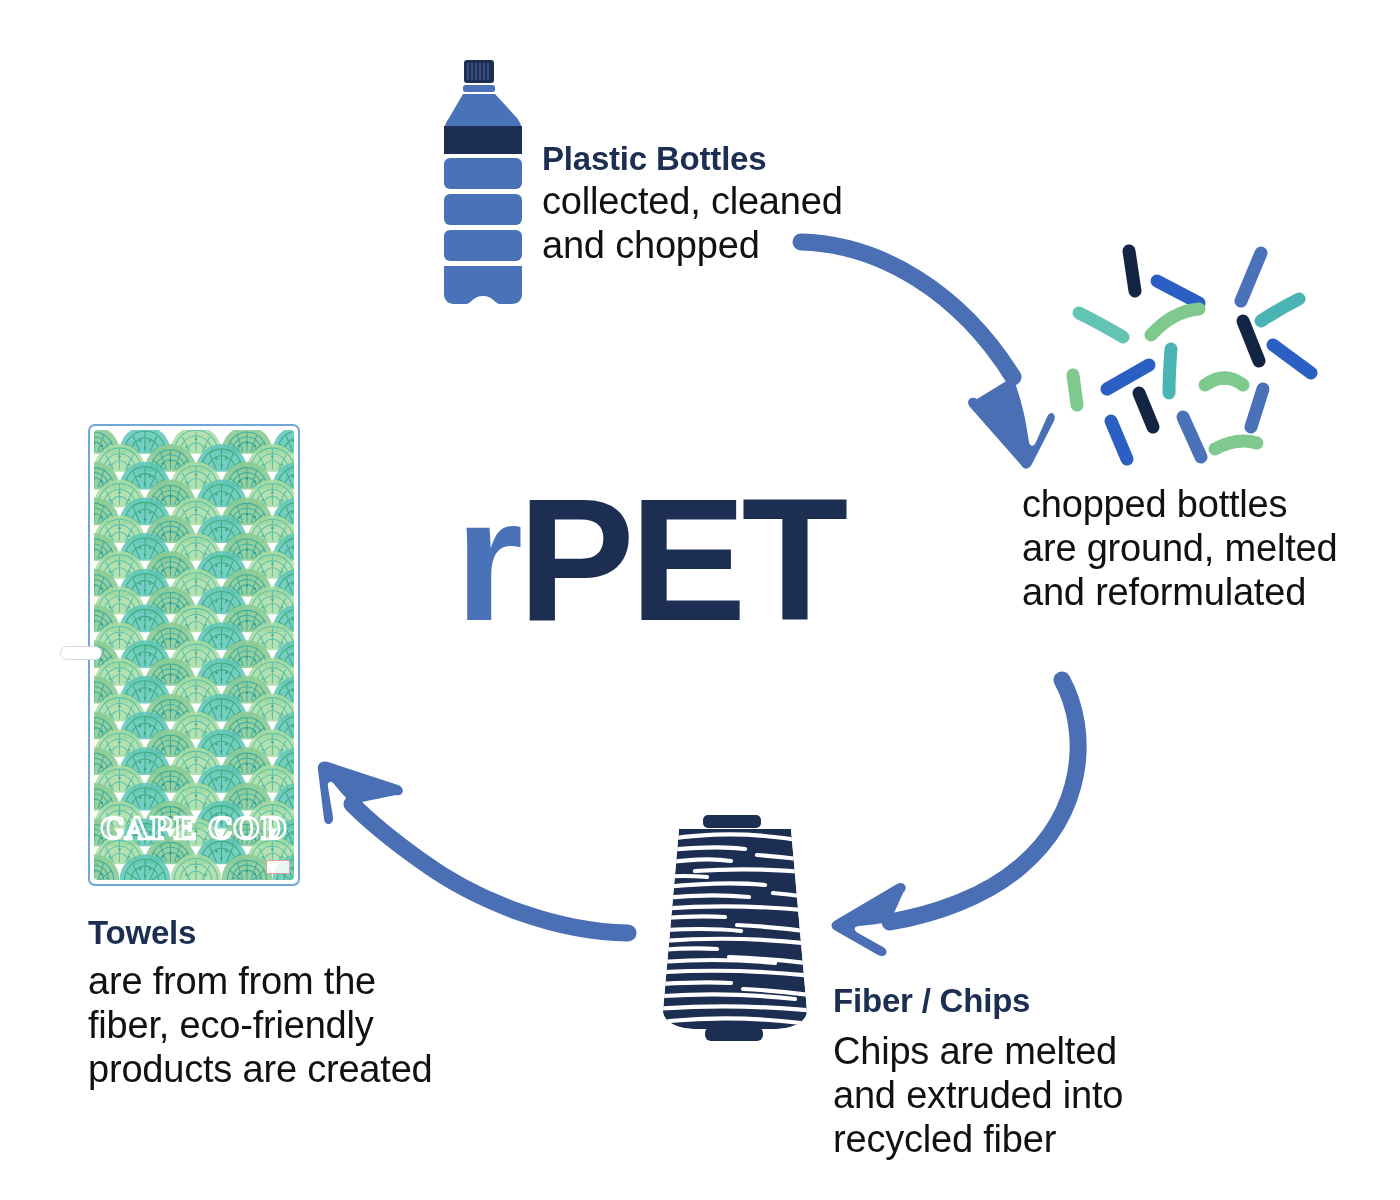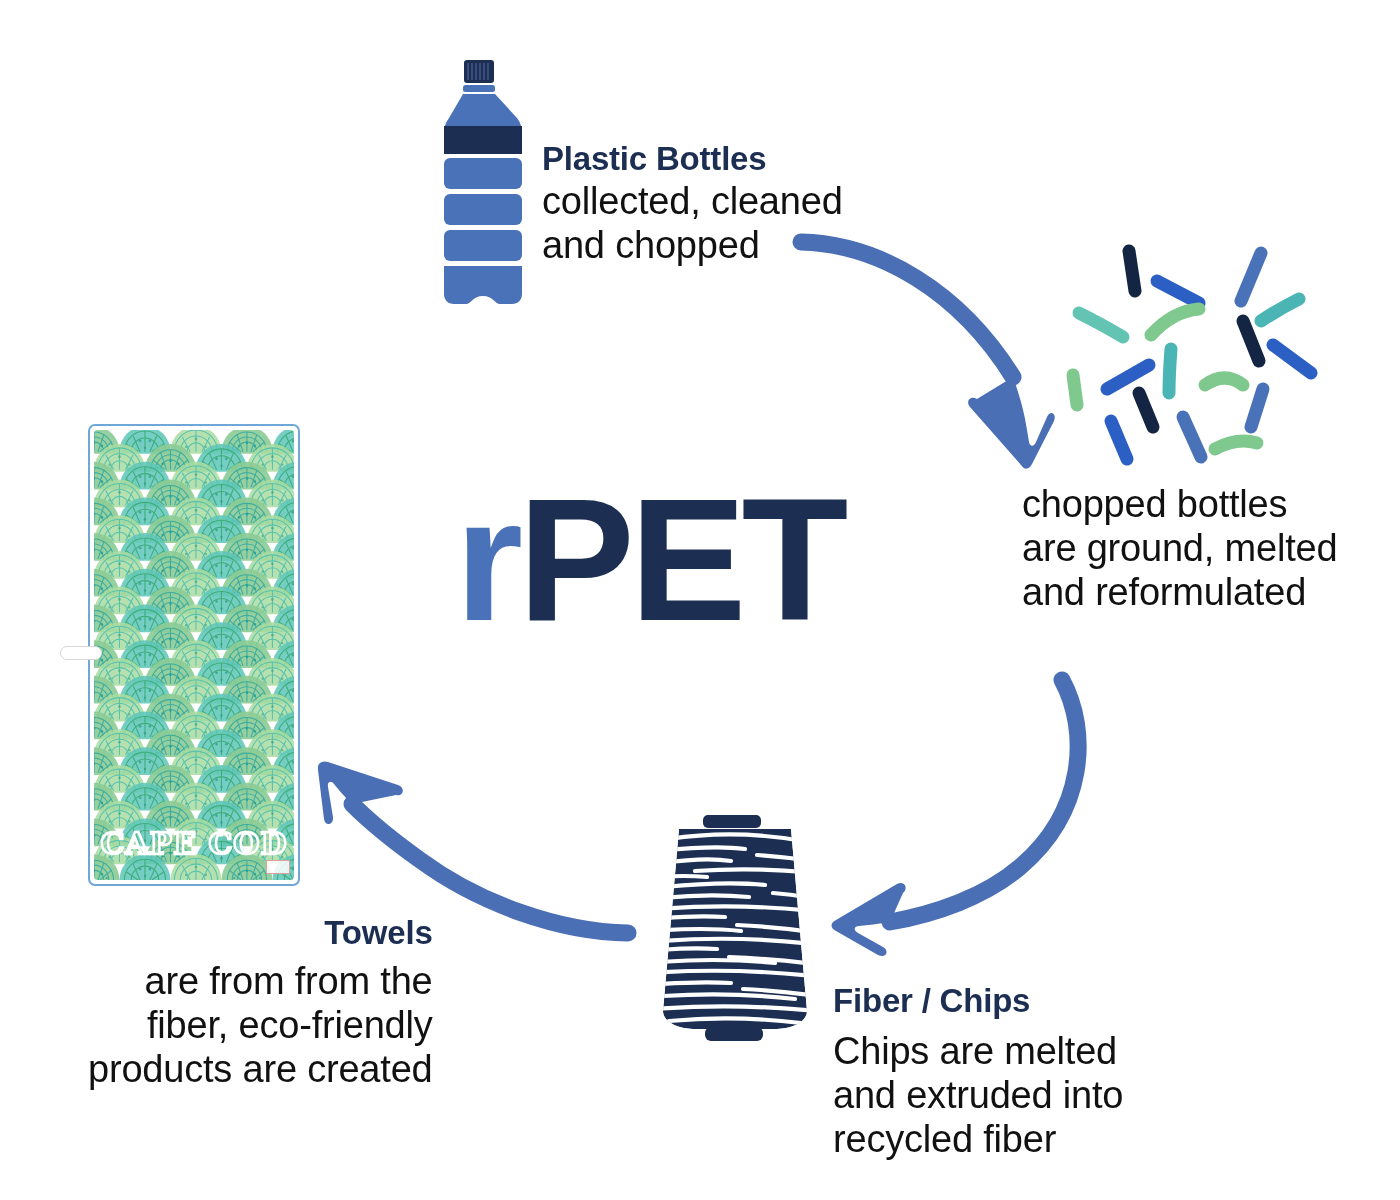--- a/index.html
+++ b/index.html
@@ -116,21 +116,21 @@
     height: 14px;
     background: #ffffff;
     border: 1px solid #d8d8d8;
     border-radius: 7px;
     box-sizing: border-box;
   }
   #towel-word {
     position: absolute;
     left: 0;
     right: 0;
-    bottom: 23px;
+    bottom: 38px;
     text-align: center;
     font-family: "DejaVu Serif", serif;
     font-weight: bold;
     font-size: 30px;
     letter-spacing: 1px;
     color: rgba(255,255,255,0.10);
     -webkit-text-stroke: 2.5px #ffffff;
     paint-order: stroke fill;
     white-space: nowrap;
     pointer-events: none;
@@ -410,20 +410,20 @@
             <use href="#fanRow" y="428"></use>
           </g>
         </svg>
       </div>
       <div id="towel-word">CAPE COD</div>
       <div id="towel-tag"></div>
     </div>
     <div id="towel-tab"></div>
   </div>
 
-  <div class="step-text" style="left:88px; top:882px;text-align:right;">
+  <div class="step-text" style="left:88px; top:882px;">
     <div class="step-title">Towels</div>
     <div class="step-body" style="margin-top:6px;">are from from the
 fiber, eco-friendly
 products are created</div>
   </div>
 
 </div>
 
 </body></html>

